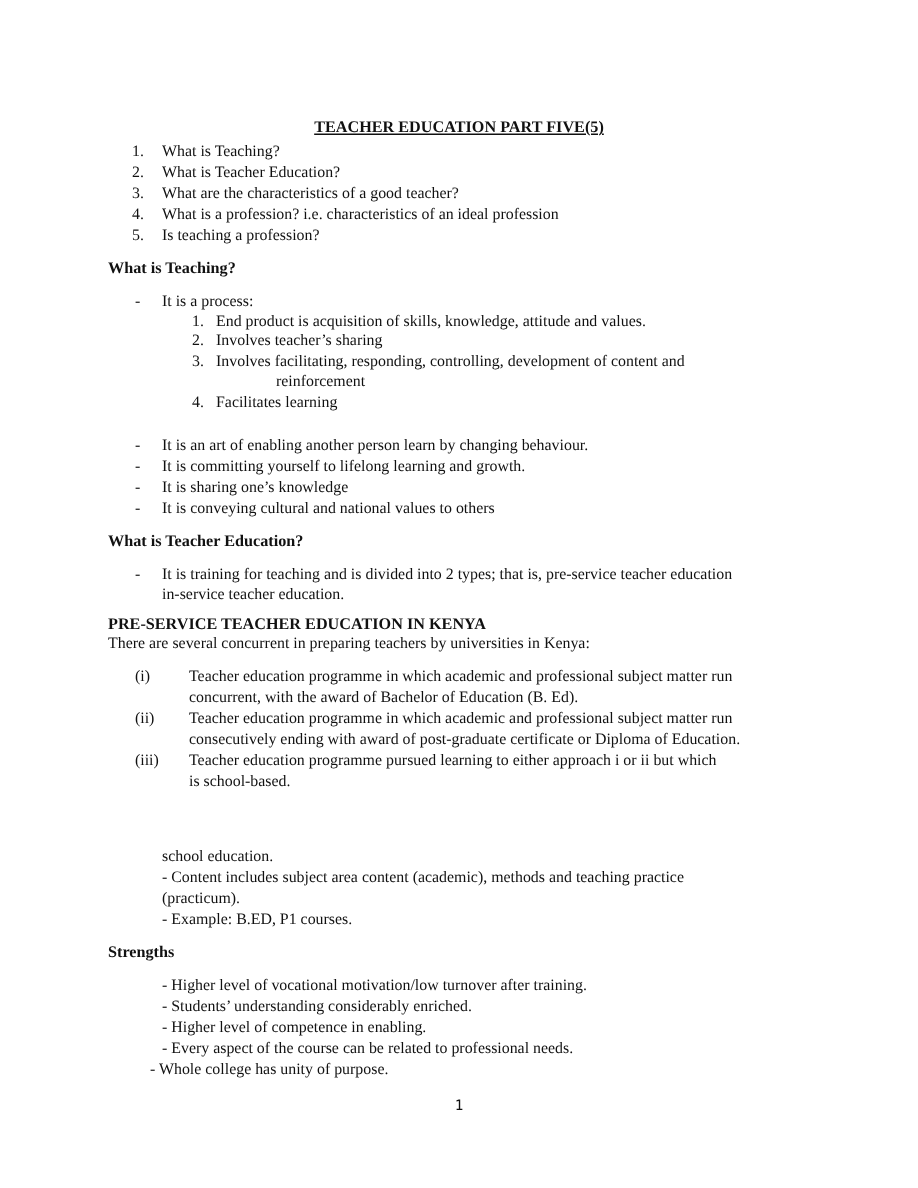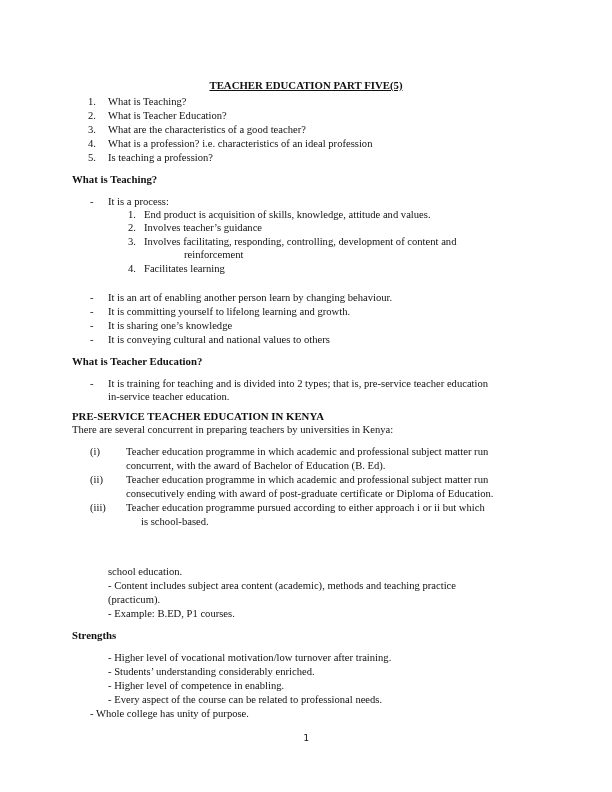--- a/index.html
+++ b/index.html
@@ -35,21 +35,21 @@
   </div>
 
   <div class="abs bold h" style="left:72px; top:173px;">What is Teaching?</div>
 
   <div class="abs" style="left:90px; top:195px;">-</div>
   <div class="abs" style="left:108px; top:195px;">It is a process:</div>
 
   <div class="abs" style="left:122px; top:208px;"><span class="num">1.</span></div>
   <div class="abs" style="left:144px; top:208px;">End product is acquisition of skills, knowledge, attitude and values.</div>
   <div class="abs" style="left:122px; top:221px;"><span class="num">2.</span></div>
-  <div class="abs" style="left:144px; top:221px;">Involves teacher’s guidance</div>
+  <div class="abs" style="left:144px; top:221px;">Involves teacher’s sharing</div>
   <div class="abs" style="left:122px; top:235px;"><span class="num">3.</span></div>
   <div class="abs" style="left:144px; top:235px;">Involves facilitating, responding, controlling, development of content and</div>
   <div class="abs" style="left:144px; top:248px;margin-left:40px;">reinforcement</div>
   <div class="abs" style="left:122px; top:262px;"><span class="num">4.</span></div>
   <div class="abs" style="left:144px; top:262px;">Facilitates learning</div>
 
   <div class="abs" style="left:90px; top:291px;">-</div>
   <div class="abs" style="left:108px; top:291px;">It is an art of enabling another person learn by changing behaviour.</div>
   <div class="abs" style="left:90px; top:305px;">-</div>
   <div class="abs" style="left:108px; top:305px;">It is committing yourself to lifelong learning and growth.</div>
@@ -66,29 +66,29 @@
   <div class="abs bold h" style="left:72px; top:410px;">PRE-SERVICE TEACHER EDUCATION IN KENYA</div>
   <div class="abs" style="left:72px; top:423px;">There are several concurrent in preparing teachers by universities in Kenya:</div>
 
   <div class="abs" style="left:90px; top:445px;">(i)</div>
   <div class="abs" style="left:126px; top:445px;">Teacher education programme in which academic and professional subject matter run</div>
   <div class="abs" style="left:126px; top:459px;">concurrent, with the award of Bachelor of Education (B. Ed).</div>
   <div class="abs" style="left:90px; top:473px;">(ii)</div>
   <div class="abs" style="left:126px; top:473px;">Teacher education programme in which academic and professional subject matter run</div>
   <div class="abs" style="left:126px; top:487px;">consecutively ending with award of post-graduate certificate or Diploma of Education.</div>
   <div class="abs" style="left:90px; top:501px;">(iii)</div>
-  <div class="abs" style="left:126px; top:501px;">Teacher education programme pursued according to either approach i or ii but which</div>
-  <div class="abs" style="left:141px; top:515px;">is school-based.</div>
+  <div class="abs" style="left:126px; top:501px;">Teacher education programme pursued learning to either approach i or ii but which</div>
+  <div class="abs" style="left:126px; top:515px;">is school-based.</div>
 
   <div class="abs" style="left:108px; top:565px;">school education.</div>
   <div class="abs" style="left:108px; top:579px;">-  Content includes subject area content (academic), methods and teaching practice</div>
   <div class="abs" style="left:108px; top:593px;">(practicum).</div>
   <div class="abs" style="left:108px; top:607px;">- Example: B.ED, P1 courses.</div>
 
   <div class="abs bold h" style="left:72px; top:629px;">Strengths</div>
   <div class="abs" style="left:108px; top:651px;">- Higher level of vocational motivation/low turnover after training.</div>
   <div class="abs" style="left:108px; top:665px;">- Students’ understanding considerably enriched.</div>
   <div class="abs" style="left:108px; top:679px;">- Higher level of competence in enabling.</div>
   <div class="abs" style="left:108px; top:693px;">- Every aspect of the course can be related to professional needs.</div>
-  <div class="abs" style="left:90px; top:707px;font-family:Liberation Serif, serif;">- Whole college has unity of purpose.</div>
+  <div class="abs" style="left:100px; top:707px;font-family:Liberation Serif, serif;">- Whole college has unity of purpose.</div>
 
   <div class="abs pagenum" style="top:731px;">1</div>
 </div>
 
 </body></html>

